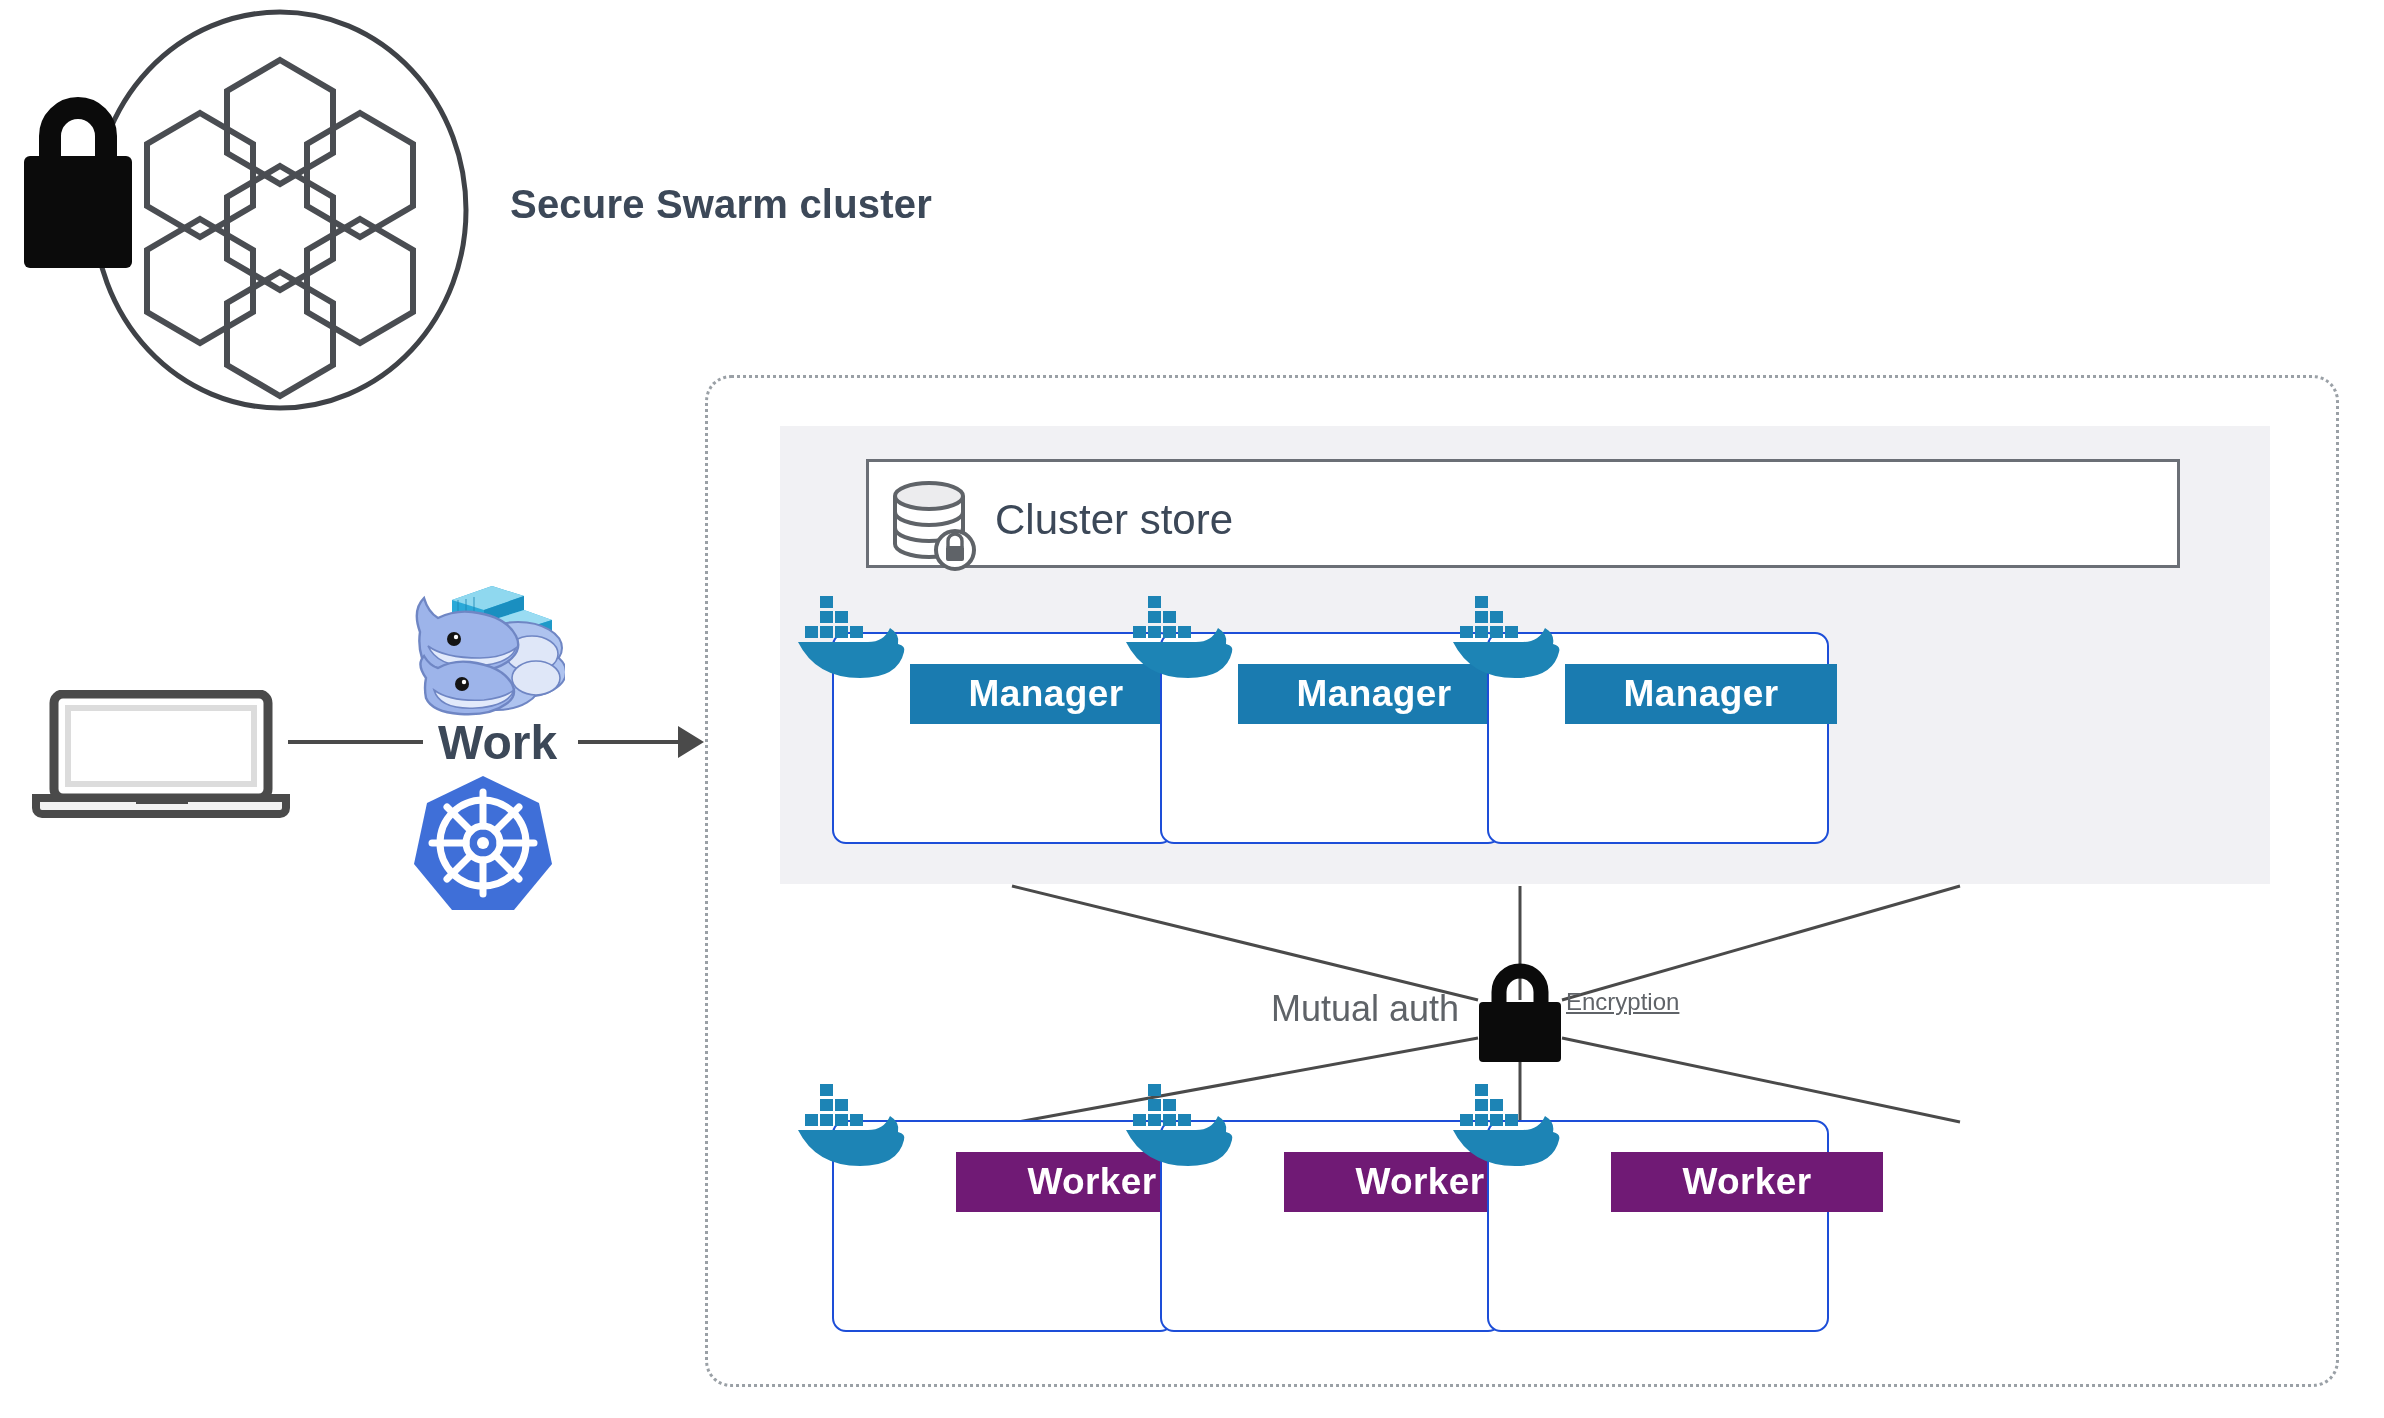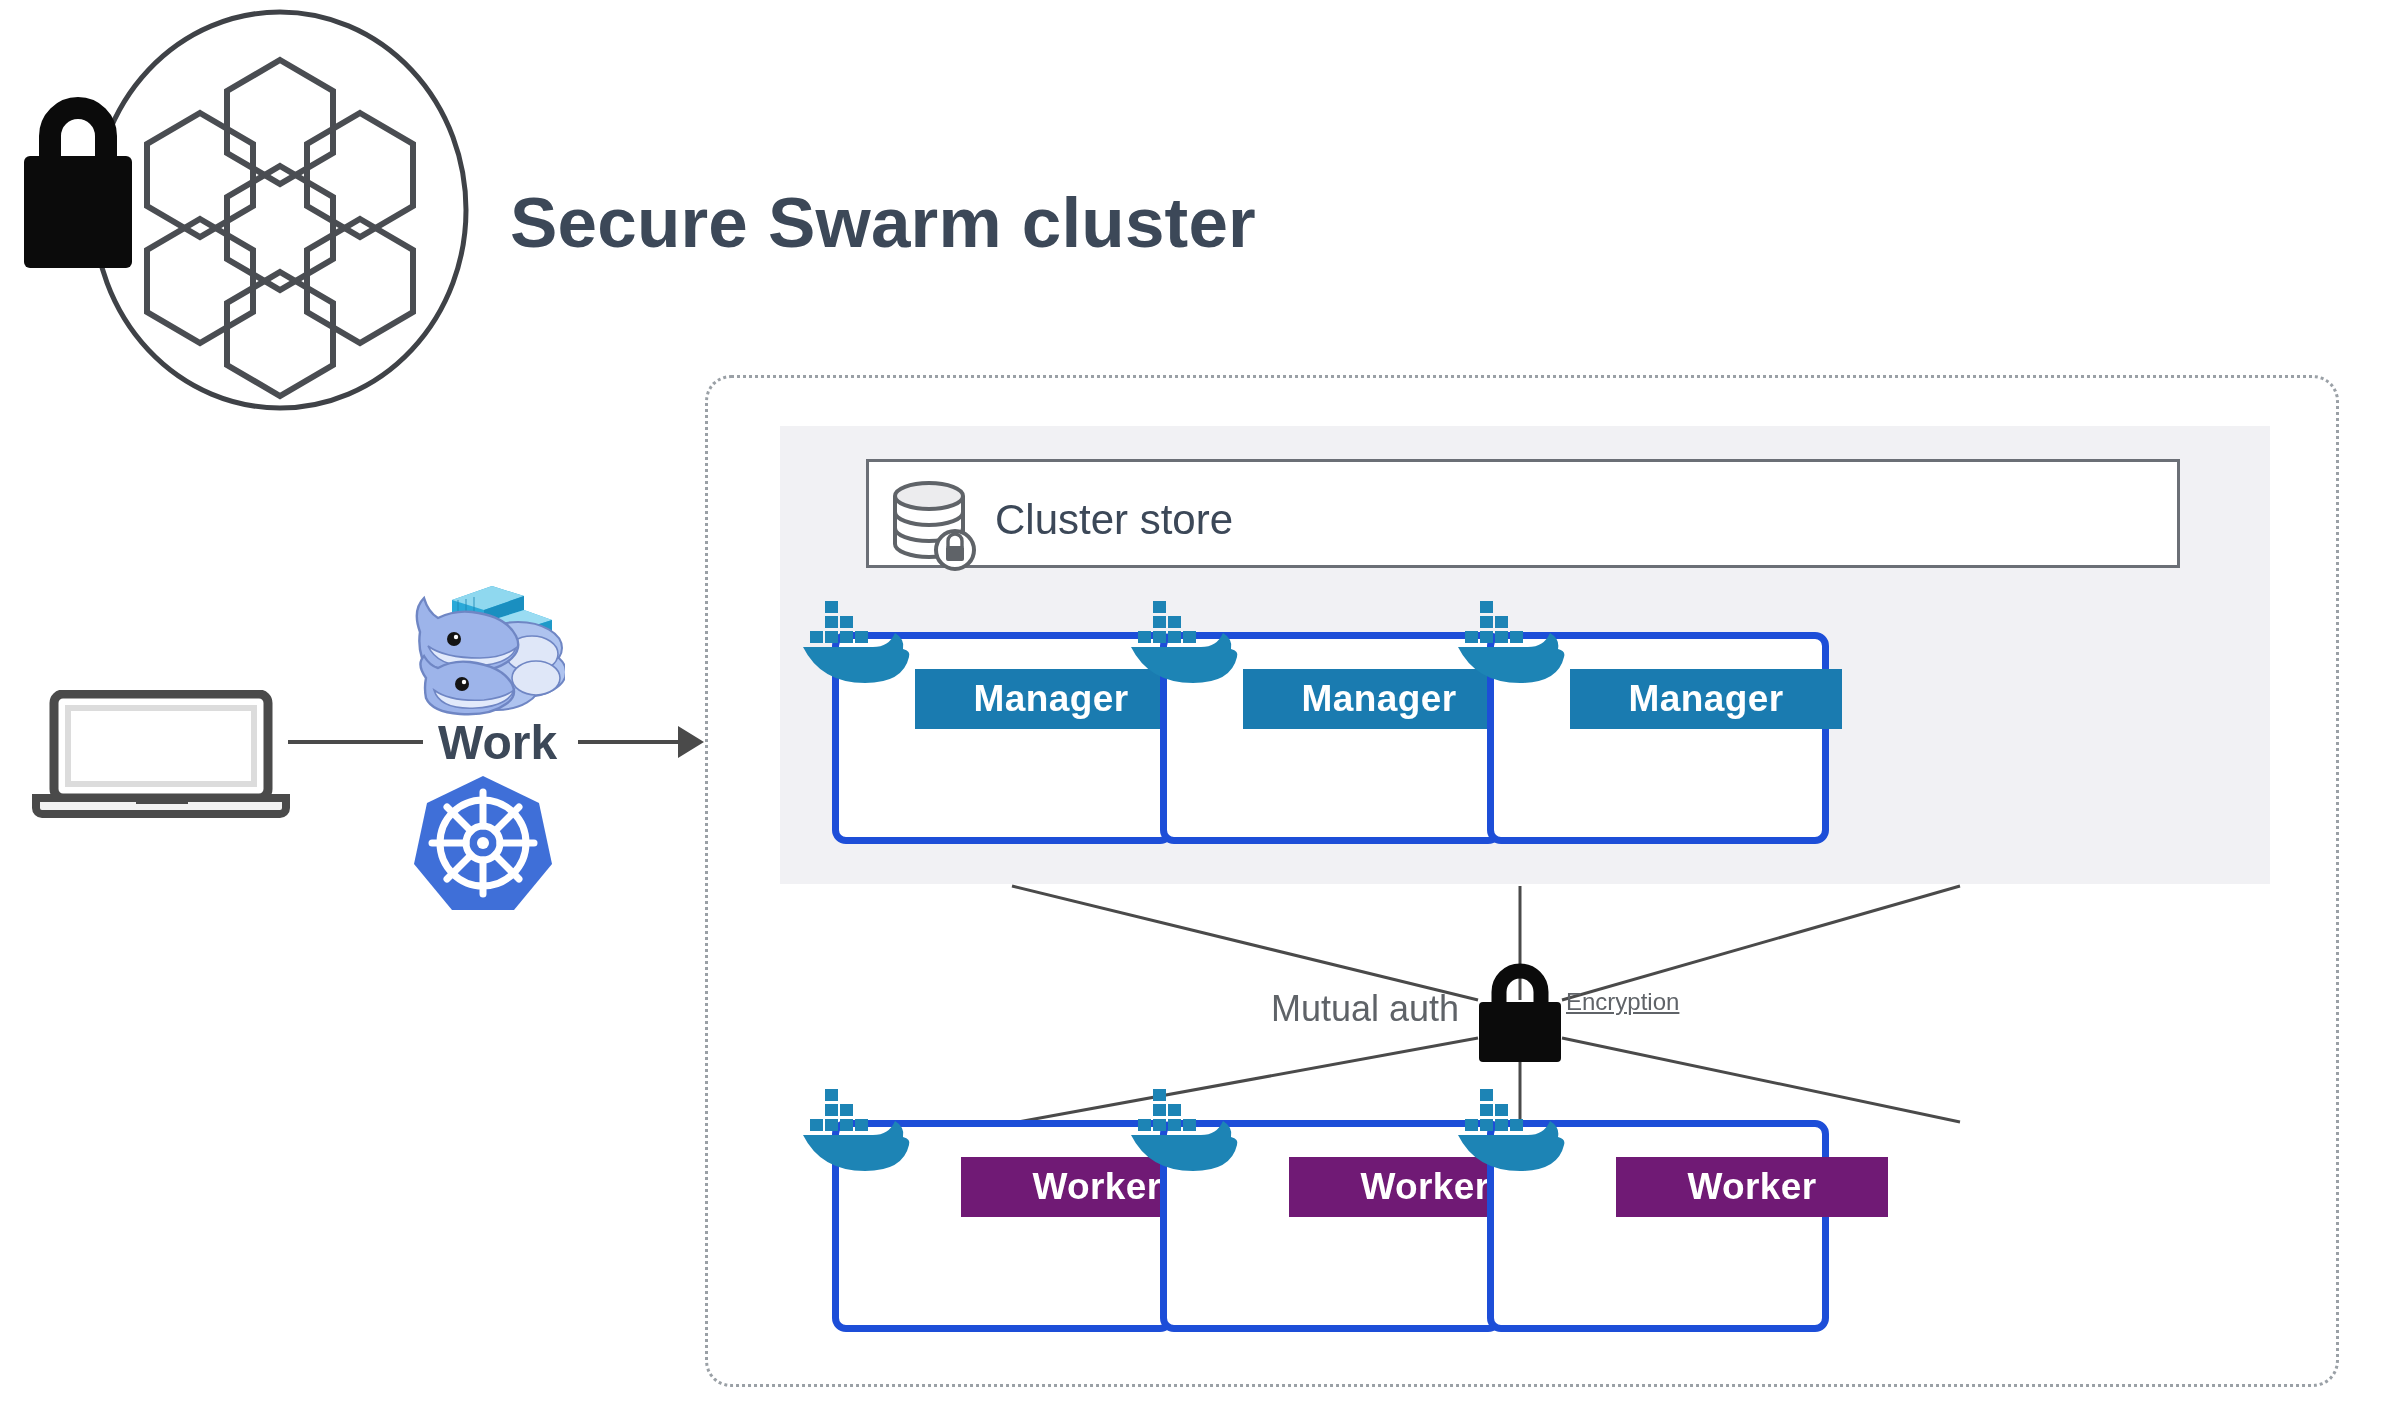--- a/index.html
+++ b/index.html
@@ -28,21 +28,21 @@
   #swarm-padlock {
     position: absolute;
     left: 22px; top: 82px;
     width: 112px; height: 190px;
   }
 
   
   #page-title {
     position: absolute;
     left: 510px; top: 182px;
-    font-size: 71px;
+    font-size: 40px;
     font-weight: bold;
     color: #3c4858;
     letter-spacing: 0.2px;
     white-space: nowrap;
   }
 
   
   #laptop {
     position: absolute;
     left: 32px; top: 690px;
@@ -123,21 +123,21 @@
     left: 126px; top: 34px;
     font-size: 42px;
     color: #3c4858;
     white-space: nowrap;
   }
 
   
   .node-box {
     position: absolute;
     width: 342px; height: 212px;
-    border: 7px solid #1d4ed8;
+    border: 2px solid #1d4ed8;
     border-radius: 14px;
     background: #ffffff;
     box-sizing: border-box;
   }
   .node-badge {
     position: absolute;
     left: 76px; top: 30px;
     width: 272px; height: 60px;
     color: #ffffff;
     font-size: 37px;

